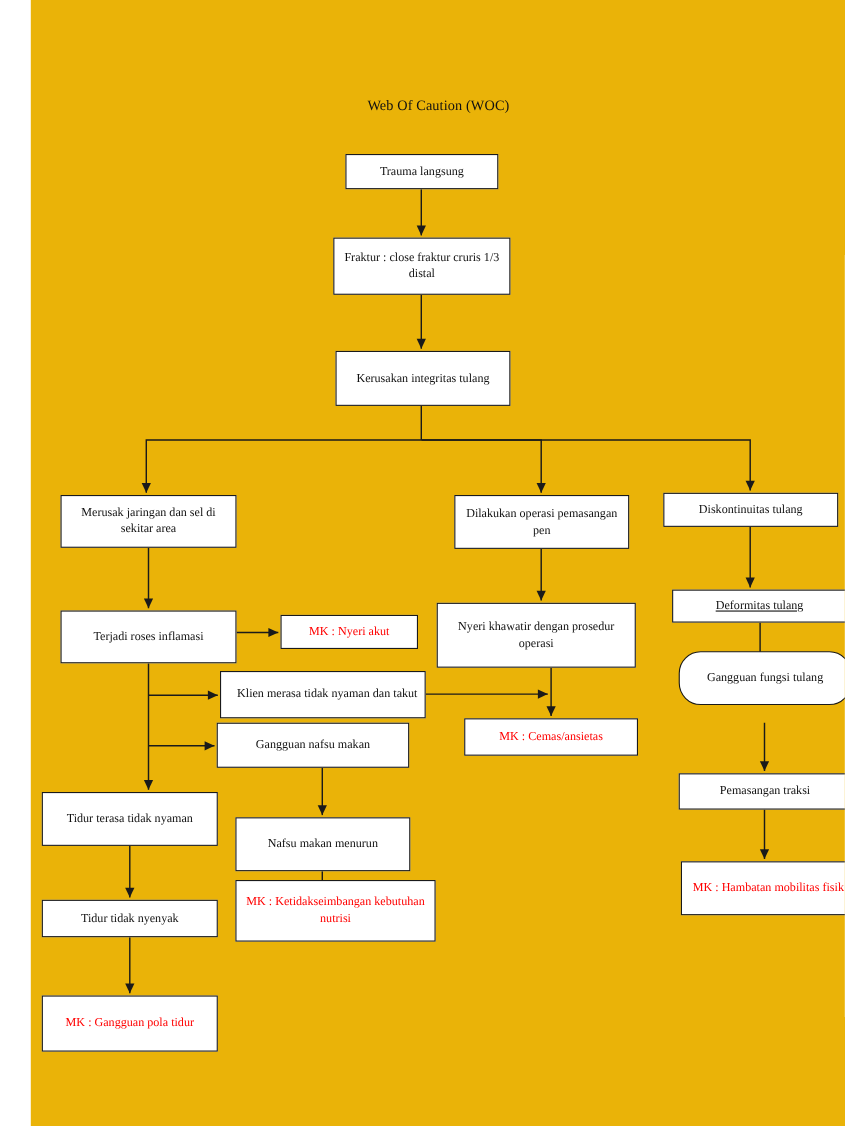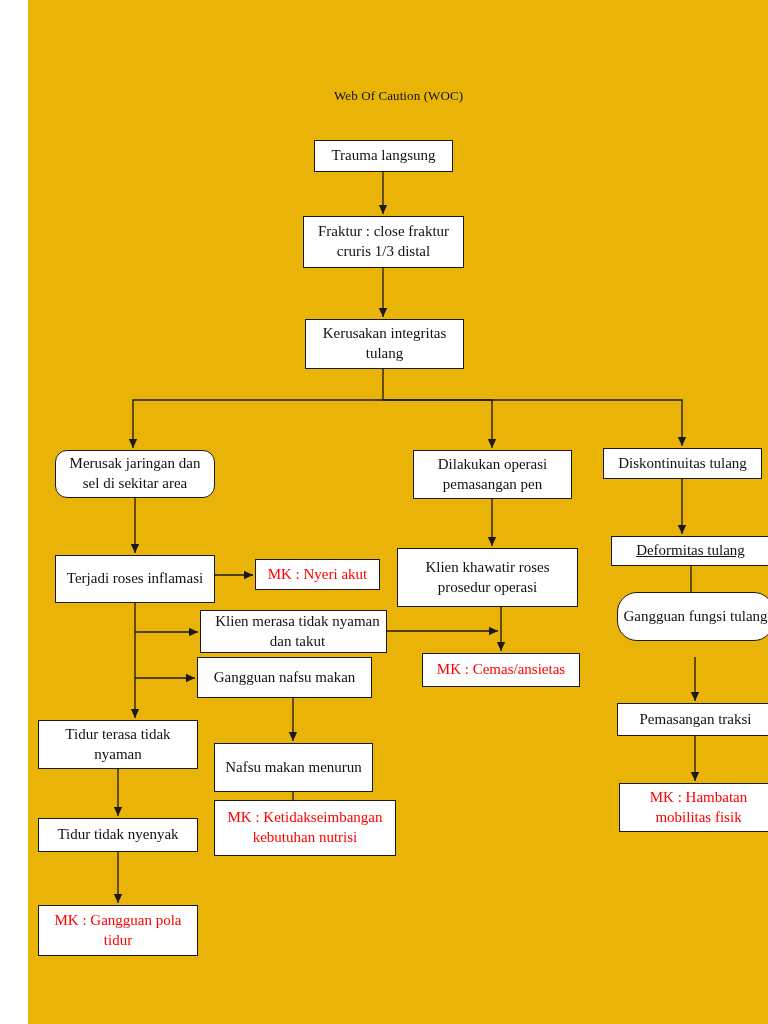--- a/index.html
+++ b/index.html
@@ -42,21 +42,21 @@
     position: absolute;
     box-sizing: border-box;
     border: 1.2px solid #1a1a1a;
     background: #ffffff;
     display: flex;
     align-items: center;
     justify-content: center;
     text-align: center;
     padding: 2px 4px;
     font-family: "Liberation Serif", "DejaVu Serif", serif;
-    font-size: 15px;
+    font-size: 11px;
     line-height: 1.32;
     color: #111111;
     z-index: 2;
   }
   .node.diagnosis {
     color: #ff0000;
   }
   .node-label {
     display: block;
     width: 100%;
@@ -162,37 +162,37 @@
   <div id="node-layer">
       <div class="node" style="left: 286px; top: 140px; width: 139px; height: 32px;">
         <span class="node-label">Trauma langsung</span>
       </div>
       <div class="node" style="left: 275px; top: 216px; width: 161px; height: 52px;">
         <span class="node-label">Fraktur : close fraktur cruris 1/3 distal</span>
       </div>
       <div class="node" style="left: 277px; top: 319px; width: 159px; height: 50px;">
         <span class="node-label">Kerusakan integritas tulang</span>
       </div>
-      <div class="node" style="left: 27px; top: 450px; width: 160px; height: 48px; border-radius: 12px;">
+      <div class="node" style="left: 27px; top: 450px; width: 160px; height: 48px;">
         <span class="node-label">Merusak jaringan dan sel di sekitar area</span>
       </div>
       <div class="node" style="left: 385px; top: 450px; width: 159px; height: 49px;">
         <span class="node-label">Dilakukan operasi pemasangan pen</span>
       </div>
       <div class="node" style="left: 575px; top: 448px; width: 159px; height: 31px;">
         <span class="node-label">Diskontinuitas tulang</span>
       </div>
       <div class="node" style="left: 27px; top: 555px; width: 160px; height: 48px;">
         <span class="node-label">Terjadi roses inflamasi</span>
       </div>
       <div class="node diagnosis" style="left: 227px; top: 559px; width: 125px; height: 31px;">
         <span class="node-label">MK : Nyeri akut</span>
       </div>
       <div class="node" style="left: 369px; top: 548px; width: 181px; height: 59px;">
-        <span class="node-label">Klien khawatir roses prosedur operasi</span>
+        <span class="node-label">Nyeri khawatir dengan prosedur operasi</span>
       </div>
       <div class="node" style="left: 583px; top: 536px; width: 159px; height: 30px; text-decoration: underline;">
         <span class="node-label">Deformitas tulang</span>
       </div>
       <div class="node" style="left: 172px; top: 610px; width: 187px; height: 43px; padding-left: 12px;">
         <span class="node-label">Klien merasa tidak nyaman dan takut</span>
       </div>
       <div class="node" style="left: 169px; top: 657px; width: 175px; height: 41px;">
         <span class="node-label">Gangguan nafsu makan</span>
       </div>

